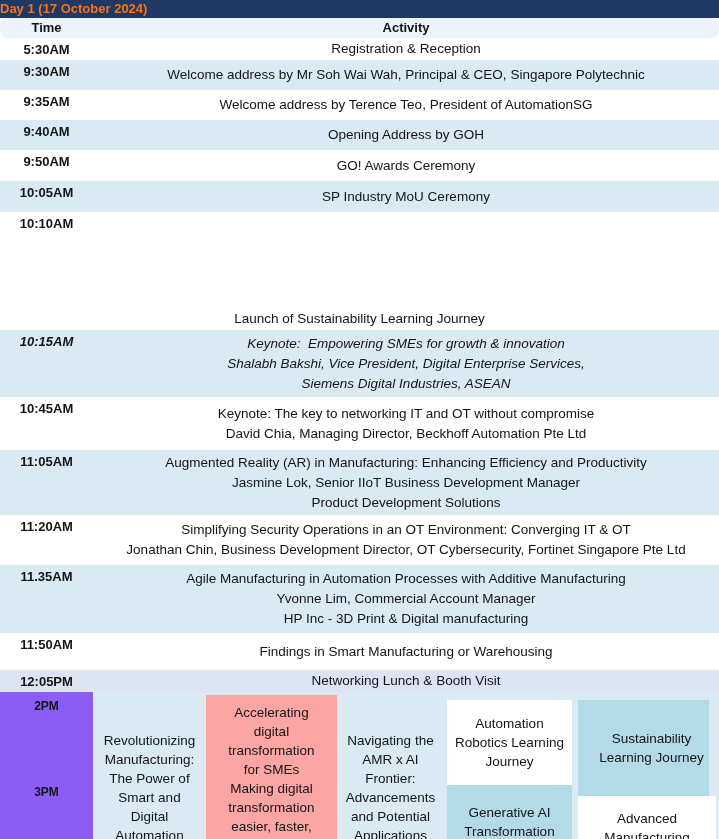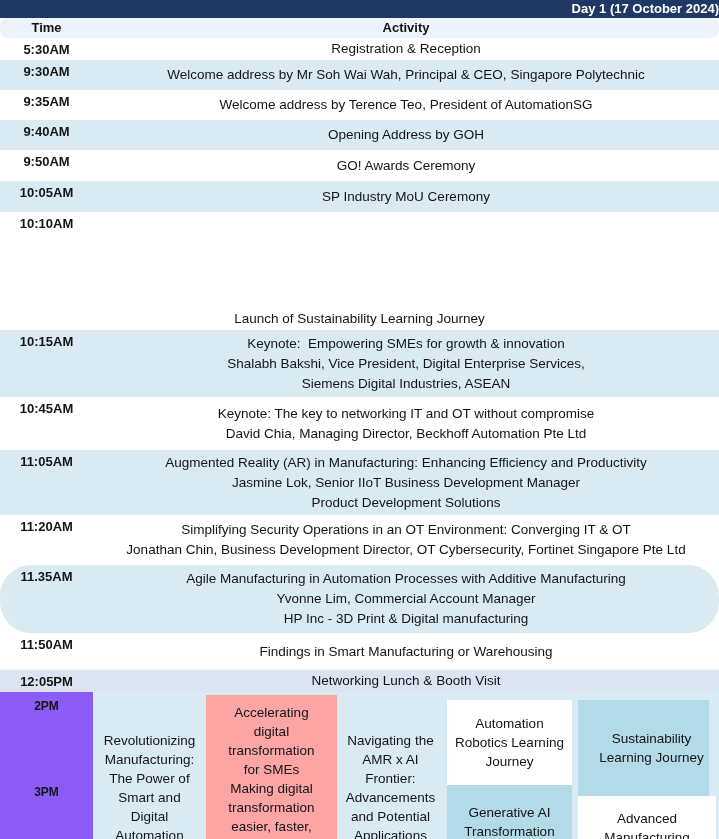--- a/index.html
+++ b/index.html
@@ -5,24 +5,24 @@
   html,body { margin:0; padding:0; background:#ffffff; }
   .page {
     width:719px;
     font-family:"Liberation Sans", sans-serif;
     color:#121417;
     padding-bottom:5px;
   }
   
   .hdr-day {
     background:var(--header-bg,#1F3864);
-    color:#ffffff;
+    color:#f97316;
     font-weight:bold;
     font-size:13px;
-    text-align:right;
+    text-align:left;
     height:18px;
     line-height:18px;
   }
   
   .hdr-cols {
     display:flex;
     background:#ECF3FA;
     font-weight:bold;
     font-size:13px;
     height:20px;
@@ -157,21 +157,21 @@
         <div class="act">
           <div>SP Industry MoU Ceremony</div>
         </div>
       </div>
       <div class="row" style="min-height: 33px; flex-direction: column;">
         <div class="time">10:10AM</div>
         <div class="act">
           <div>Launch of Sustainability Learning Journey</div>
         </div>
       </div>
-      <div class="row alt" style="min-height: 67px;">
+      <div class="row alt" style="min-height: 67px; font-style: italic;">
         <div class="time">10:15AM</div>
         <div class="act">
           <div>Keynote:  Empowering SMEs for growth &amp; innovation</div>
           <div>Shalabh Bakshi, Vice President, Digital Enterprise Services,</div>
           <div>Siemens Digital Industries, ASEAN</div>
         </div>
       </div>
       <div class="row" style="min-height: 53px;">
         <div class="time">10:45AM</div>
         <div class="act">
@@ -187,21 +187,21 @@
           <div>Product Development Solutions</div>
         </div>
       </div>
       <div class="row" style="min-height: 50px;">
         <div class="time">11:20AM</div>
         <div class="act">
           <div>Simplifying Security Operations in an OT Environment: Converging IT &amp; OT</div>
           <div>Jonathan Chin, Business Development Director, OT Cybersecurity, Fortinet Singapore Pte Ltd</div>
         </div>
       </div>
-      <div class="row alt" style="min-height: 68px; border-radius: 31px;">
+      <div class="row alt" style="min-height: 68px;">
         <div class="time">11.35AM</div>
         <div class="act">
           <div>Agile Manufacturing in Automation Processes with Additive Manufacturing</div>
           <div>Yvonne Lim, Commercial Account Manager</div>
           <div>HP Inc - 3D Print &amp; Digital manufacturing</div>
         </div>
       </div>
       <div class="row" style="min-height: 37px; border-radius: 17px;">
         <div class="time">11:50AM</div>
         <div class="act">

